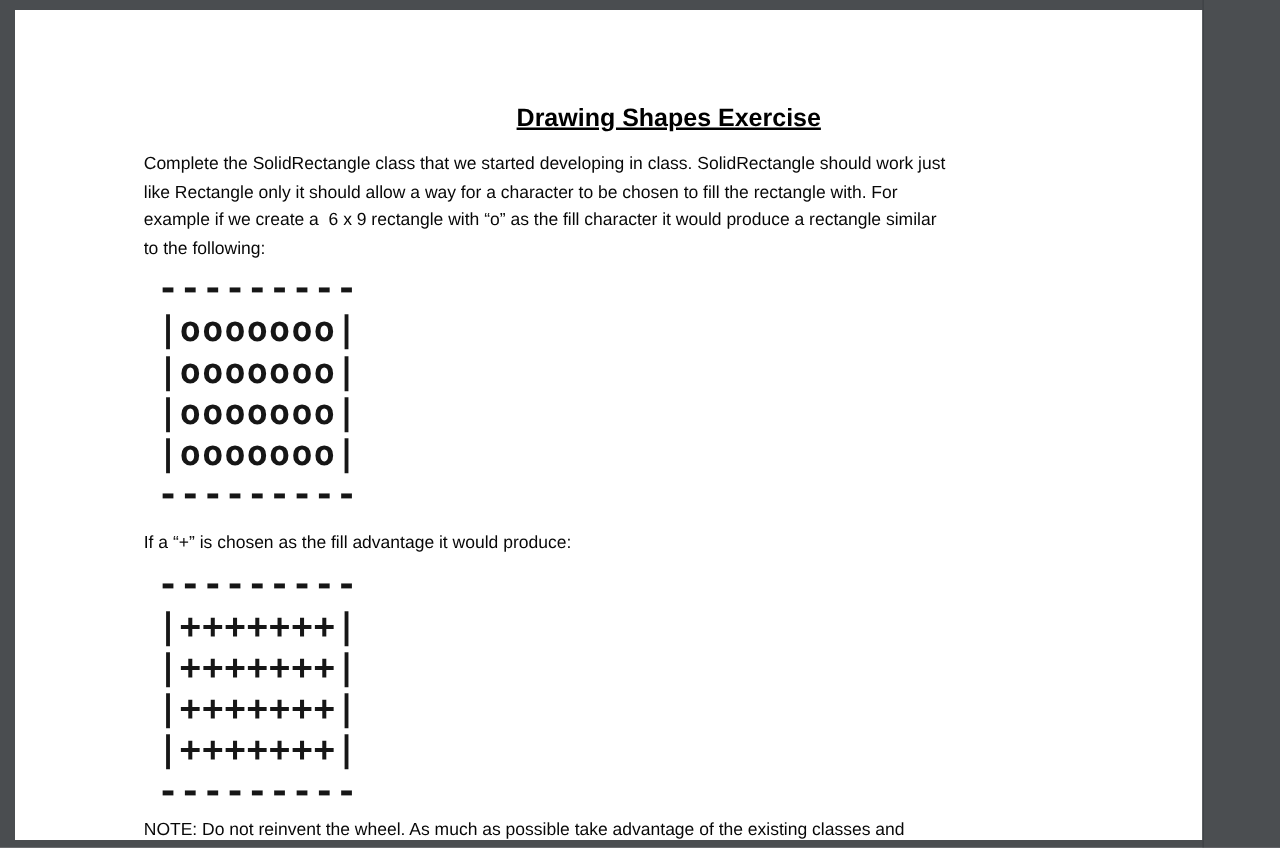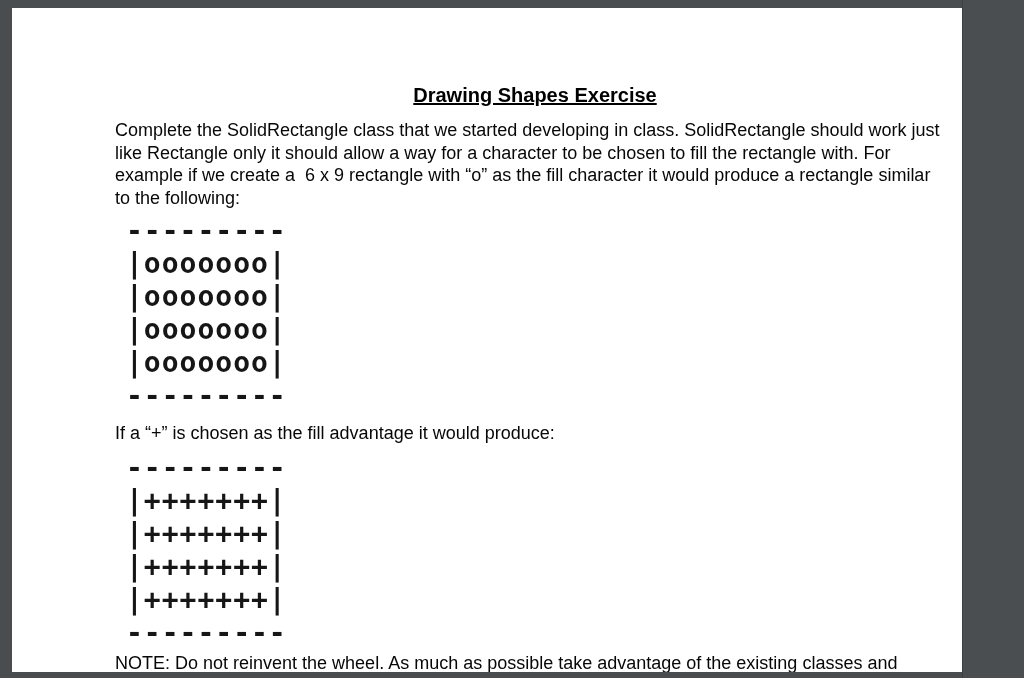--- a/index.html
+++ b/index.html
@@ -40,21 +40,21 @@
     width: 1022px;
     text-align: center;
     font-size: 20px;
     font-weight: bold;
     text-decoration: underline;
     color: #000;
   }
   .body-text {
     position: absolute;
     left: 103px;
-    font-size: 18px;
+    font-size: 14px;
     line-height: 22.5px;
     color: #070707;
     white-space: pre;
   }
   .para-1 { top: 111px; }
   .para-2 { top: 414px; }
   .note-text { top: 644px; }
   .ascii {
     position: absolute;
     left: 114px;

